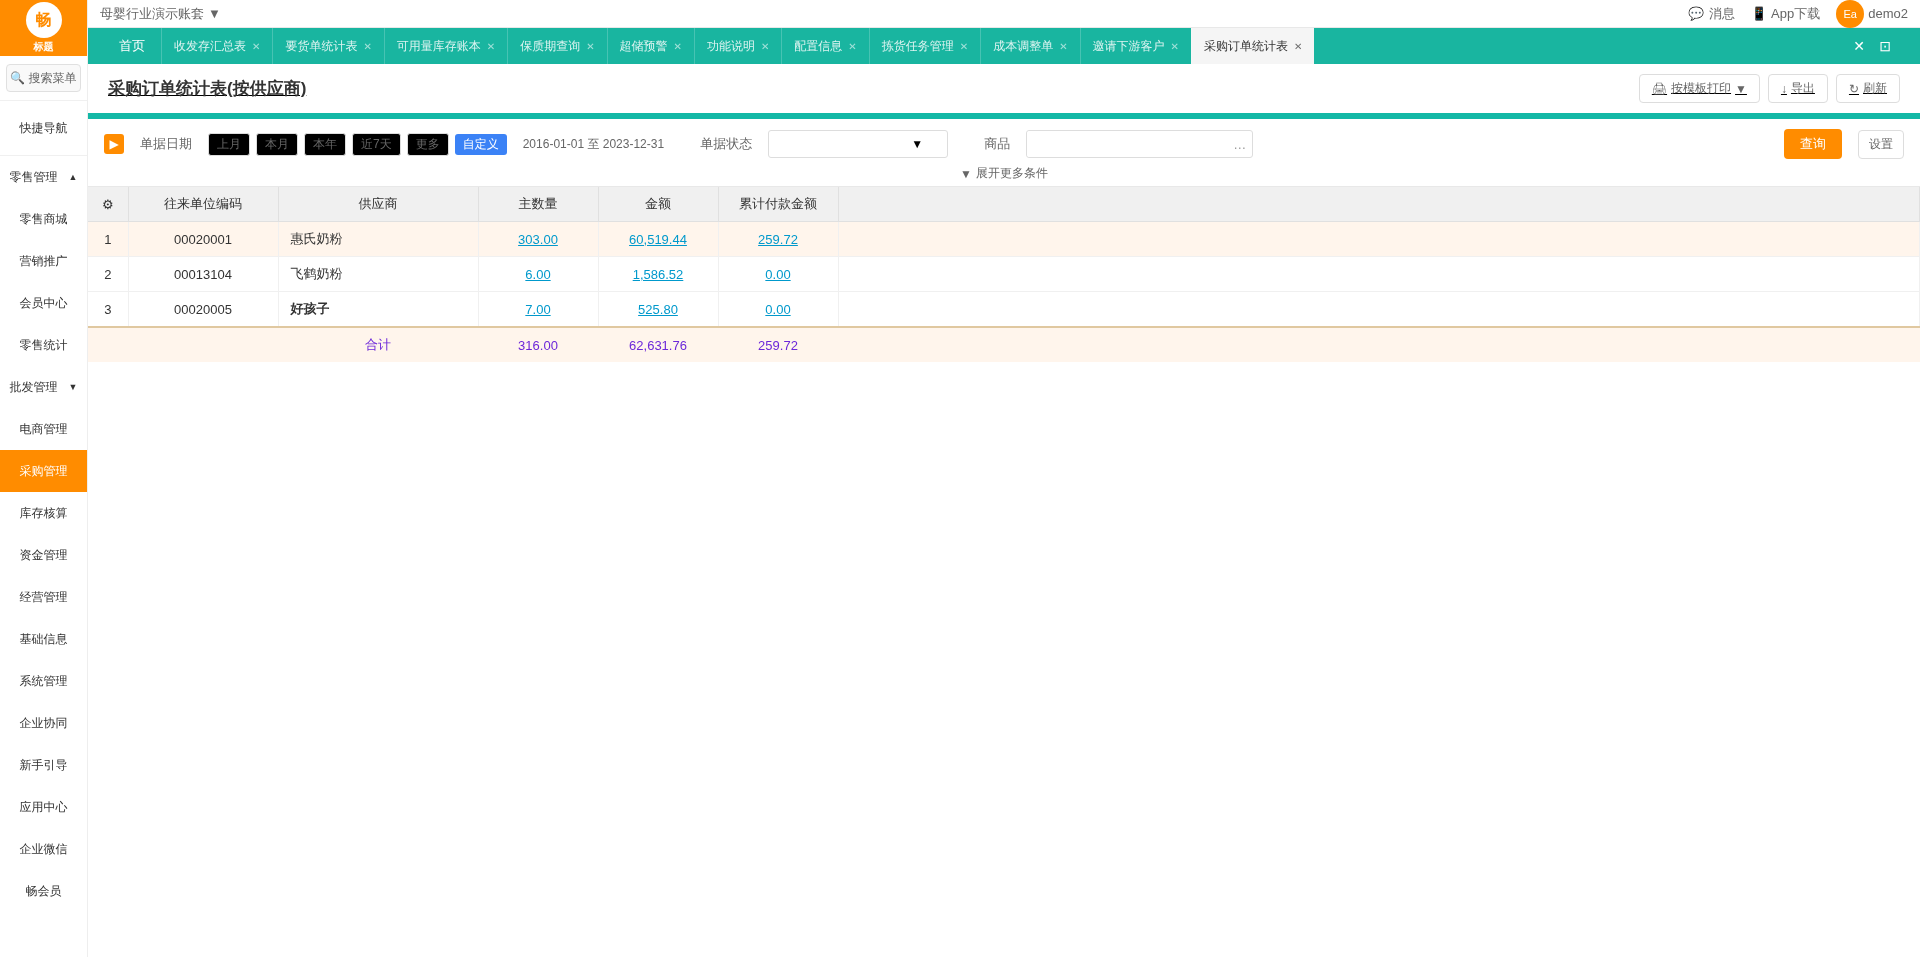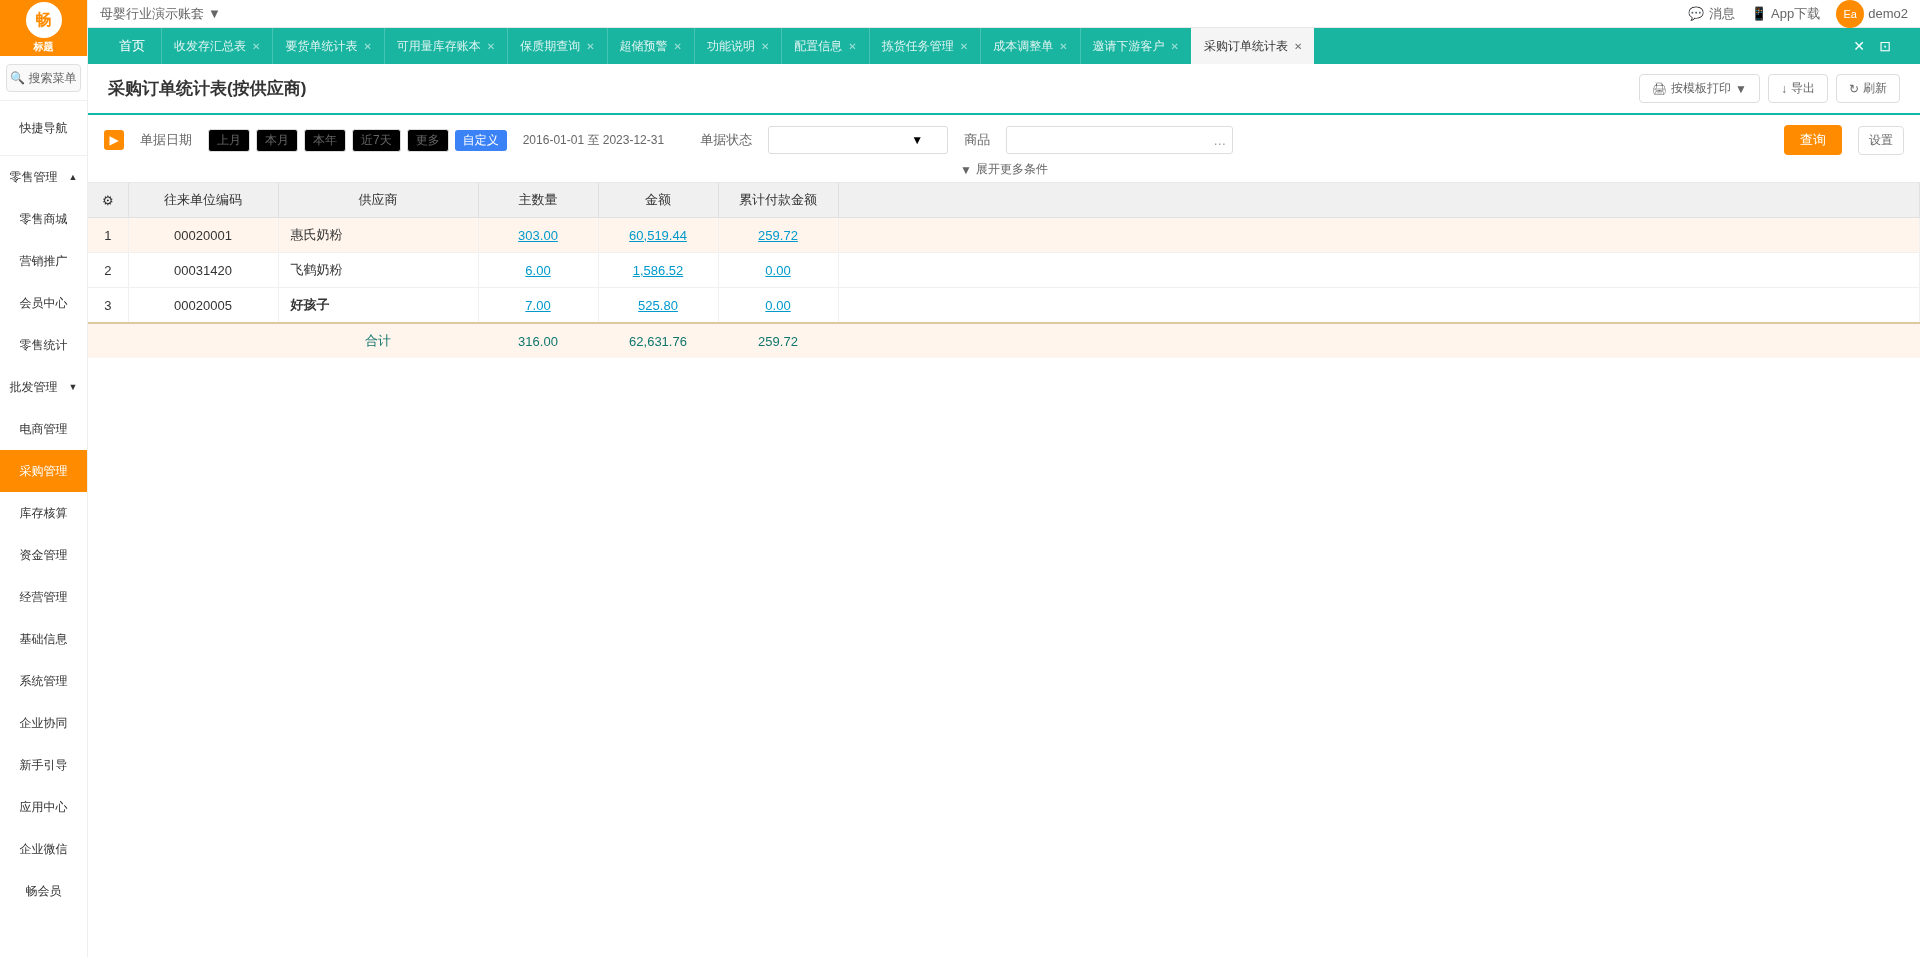--- a/index.html
+++ b/index.html
@@ -47,34 +47,34 @@
     .filter-select { border: 1px solid #ddd; border-radius: 3px; padding: 4px 24px 4px 8px; font-size: 12px; background: white; min-width: 160px; height: 28px; position: relative; display: flex; align-items: center; justify-content: space-between; cursor: pointer; }
     .filter-input { border: 1px solid #ddd; border-radius: 3px; padding: 4px 8px; font-size: 12px; background: white; min-width: 200px; height: 28px; }
     .expand-btn { display: flex; align-items: center; gap: 4px; color: #666; font-size: 12px; cursor: pointer; }
 
     
     .btn-primary { background: #ff8c00; color: white; border: none; padding: 6px 16px; border-radius: 4px; font-size: 13px; cursor: pointer; }
     .btn-default { background: white; color: #666; border: 1px solid #ddd; padding: 5px 12px; border-radius: 4px; font-size: 12px; cursor: pointer; display: flex; align-items: center; gap: 4px; }
     .btn-setting { background: white; color: #666; border: 1px solid #ddd; padding: 5px 10px; border-radius: 4px; font-size: 12px; cursor: pointer; }
 
     
-    .page-top { background: white; padding: 10px 20px; display: flex; align-items: center; justify-content: space-between; position: relative; border-bottom: 2px solid #14b8a6; }
+    .page-top { background: white; padding: 10px 20px; display: flex; align-items: center; justify-content: space-between; position: relative; border-bottom: 6px solid #14b8a6; text-decoration: underline; }
     .page-top-title { font-size: 17px; font-weight: bold; color: #333; }
     .page-top-actions { display: flex; gap: 8px; align-items: center; }
 
     
     .table-area { flex: 1; background: white; margin: 0; overflow: auto; }
     .data-table { width: 100%; border-collapse: collapse; }
     .data-table thead th { background: #f0f0f0; padding: 8px 12px; text-align: center; font-weight: 500; color: #333; font-size: 13px; border-bottom: 1px solid #e0e0e0; border-right: 1px solid #e0e0e0; white-space: nowrap; }
     .data-table thead th:first-child { width: 40px; }
     .data-table tbody tr:nth-child(odd) { background: #fff; }
     .data-table tbody tr:nth-child(1) { background: #fff5ec; }
     .data-table tbody td { padding: 8px 12px; border-bottom: 1px solid #f0f0f0; border-right: 1px solid #f0f0f0; font-size: 13px; color: #333; text-align: center; }
     .data-table tbody td.link { color: #0099cc; text-decoration: underline; cursor: pointer; }
-    .data-table tfoot td { padding: 8px 12px; background: #fff5ec; font-weight: 500; color: #0f766e; border-top: 2px solid #e0c8a0; font-size: 13px; text-align: center; }
+    .data-table tfoot td { padding: 8px 12px; background: #fff5ec; font-weight: 500; color: #6d28d9; border-top: 2px solid #e0c8a0; font-size: 13px; text-align: center; }
 
     .col-index { width: 40px; text-align: center; }
     .col-code { width: 150px; }
     .col-supplier { width: 200px; text-align: left; }
     .col-qty { width: 120px; }
     .col-amount { width: 120px; }
     .col-paid { width: 120px; }
 
     .check-col { text-align: center; }
 
@@ -286,21 +286,21 @@
           <span class="filter-custom-tag">自定义</span>
         </div>
         <span class="filter-date-range">2016-01-01 至 2023-12-31</span>
 
         <span class="filter-label" style="margin-left:20px;">单据状态</span>
         <div class="filter-select" style="min-width:180px;">
           <span></span>
           <span>▼</span>
         </div>
 
-        <span class="filter-label" style="">商品</span>
+        <span class="filter-label" style="margin-left:20px;">商品</span>
         <div style="display:flex; align-items:center; border:1px solid #ddd; border-radius:3px; min-width:220px; height:28px; background:white;">
           <input class="filter-input" style="border: none; outline: none; flex: 1 1 0%; height: 26px;" placeholder="">
           <span style="padding:0 6px; color:#999; cursor:pointer;">…</span>
         </div>
 
         <button class="btn-primary" style="margin-left:auto;">
           <span>查询</span>
         </button>
         <button class="btn-setting">
           <span>设置</span>
@@ -359,21 +359,21 @@
             <td class="col-paid link">
               <span>259.72</span>
             </td>
             <td></td>
           </tr>
           <tr>
             <td class="col-index">
               <span>2</span>
             </td>
             <td class="col-code">
-              <span>00031420</span>
+              <span>00013104</span>
             </td>
             <td class="col-supplier" style="text-align:left;">
               <span>飞鹤奶粉</span>
             </td>
             <td class="col-qty link">
               <span>6.00</span>
             </td>
             <td class="col-amount link">
               <span>1,586.52</span>
             </td>

